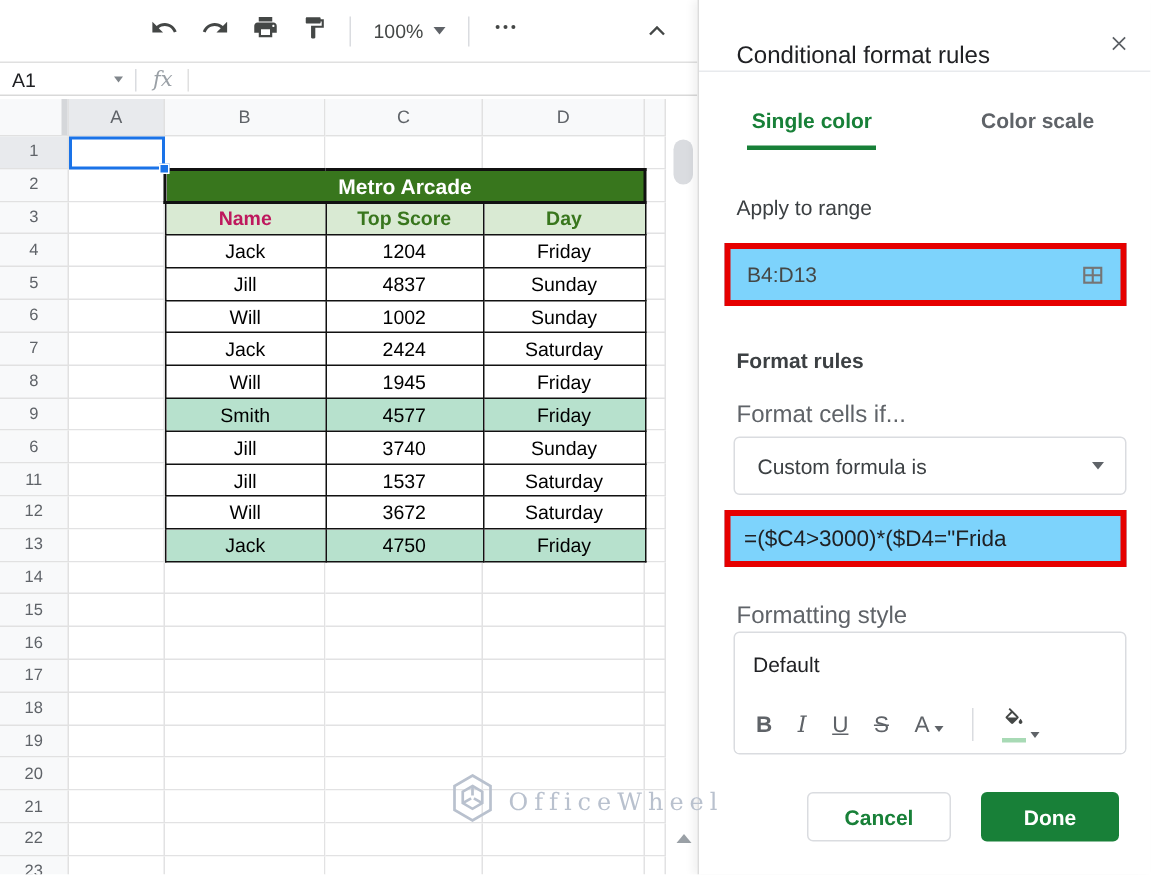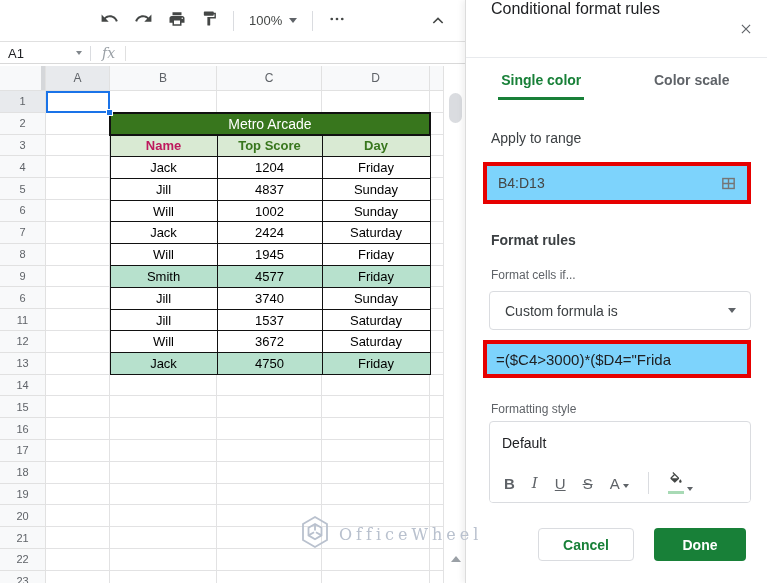--- a/index.html
+++ b/index.html
@@ -34,51 +34,51 @@
   .gridrows{position:absolute;left:0;top:91px;width:446px;height:492px;overflow:hidden}
   .grow{display:flex;height:21.82px}
   .rh{width:46px;background:#f8f9fa;border-right:1px solid #e1e1e1;border-bottom:1px solid #e1e1e1;
     display:flex;align-items:center;justify-content:center;font-size:11px;color:#5f6368}
   .gc{border-right:1px solid #e2e2e3;border-bottom:1px solid #e2e2e3;background:#fff}
 
   
   .sheet-table{position:absolute;left:109px;top:112px;border-collapse:collapse;table-layout:fixed;z-index:5}
   .sheet-table td{border:1.5px solid #111;height:21.8px;text-align:center;font-size:13px;color:#000;
     overflow:hidden;white-space:nowrap}
-  .sheet-table .t-title{font-weight:normal;font-size:14px;border:2px solid #111}
+  .sheet-table .t-title{font-weight:bold;font-size:14px;border:2px solid #111}
   .sheet-table .t-head td{font-weight:bold;font-size:13px}
 
   
   .selcell{position:absolute;left:46px;top:91px;width:64px;height:22px;border:2px solid #1a73e8;z-index:6;background:transparent}
   .selhandle{position:absolute;left:106px;top:109px;width:7px;height:7px;background:#1a73e8;border:1px solid #fff;z-index:7}
 
   
   .vscroll-thumb{position:absolute;left:449px;top:93px;width:13px;height:30px;border-radius:7px;background:#dadce0}
   .vscroll-up{position:absolute;left:450px;top:553px;width:12px;height:12px;display:flex;align-items:center;justify-content:center}
   .tri-up{width:0;height:0;border-left:5px solid transparent;border-right:5px solid transparent;border-bottom:6px solid #9aa0a6}
 
   
   .watermark{position:absolute;left:297px;top:514px;display:flex;align-items:center;gap:6px;z-index:60;
     pointer-events:none;color:#b9c1ce}
   .wm-text{font-family:"DejaVu Serif",serif;font-size:16px;letter-spacing:4px;color:#b9c1ce}
 
   
   .panel{position:absolute;left:465px;top:0;width:302px;height:583px;background:#fff;z-index:40;
     border-left:1px solid #dcdcdc;box-shadow:-3px 0 6px rgba(0,0,0,.06)}
-  .p-header{position:absolute;left:0;top:0;width:100%;height:58px;border-bottom:1px solid #e8eaed;
-    display:flex;align-items:flex-start;padding:0 25px}
+  .p-header{position:absolute;left:0;top:0;width:100%;height:48px;border-bottom:1px solid #e8eaed;
+    display:flex;align-items:flex-end;padding:0 25px}
   .p-title{font-size:16px;color:#202124}
   .p-close{position:absolute;right:14px;top:22px;cursor:pointer}
   .p-tabs{position:absolute;left:0;top:58px;width:100%;height:44px;display:flex}
   .p-tab{flex:1;display:flex;align-items:flex-start;justify-content:center;padding-top:14px;
     font-size:14px;font-weight:bold;color:#5f6368;cursor:pointer}
   .p-tab.active{color:#188038}
   .p-tab.active .tab-inner{border-bottom:3px solid #188038;padding:0 3px 9px}
   .p-label{position:absolute;left:25px;font-size:14px;color:#3c4043}
-  .p-sublabel{position:absolute;left:25px;font-size:12px;color:#5f6368}
+  .p-sublabel{position:absolute;left:25px;font-size:16px;color:#5f6368}
   .redbox{position:absolute;left:17px;width:268px;border:4px solid #e60000;background:#7dd3fc;
     display:flex;align-items:center}
   .range-box{top:162px;height:42px}
   .range-val{flex:1;padding-left:11px;font-size:14px;color:#444746}
   .range-grid-icon{margin-right:10px;display:flex}
   .formula-box{top:340px;height:38px}
   .formula-val{padding-left:9px;font-size:15px;color:#202124;white-space:nowrap;overflow:hidden}
   .p-select{position:absolute;left:23px;top:291px;width:262px;height:39px;border:1px solid #dadce0;border-radius:4px;
     display:flex;align-items:center;cursor:pointer}
   .p-select-val{flex:1;padding-left:15px;font-size:14px;color:#3c4043}

